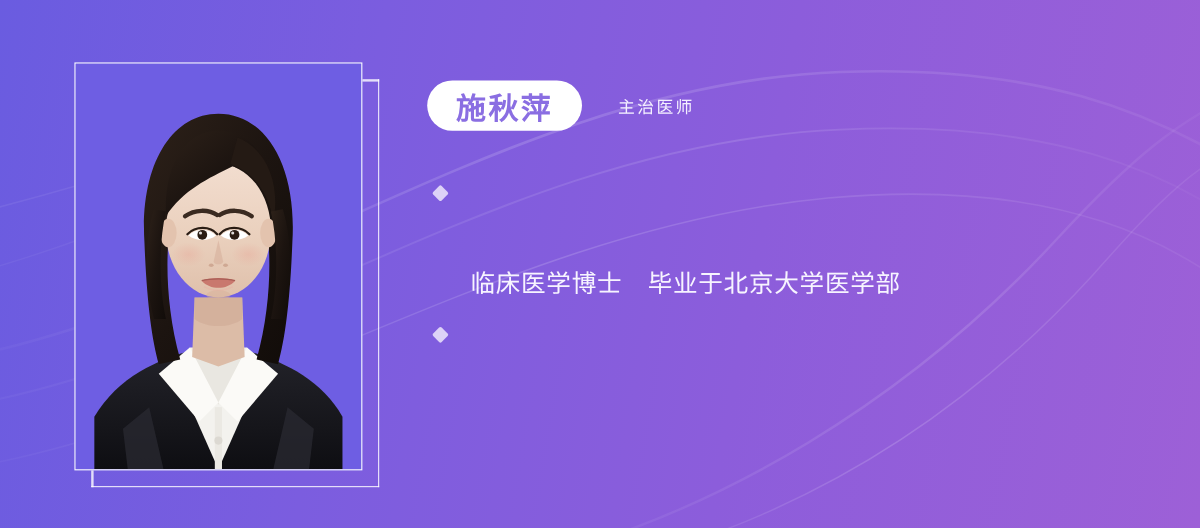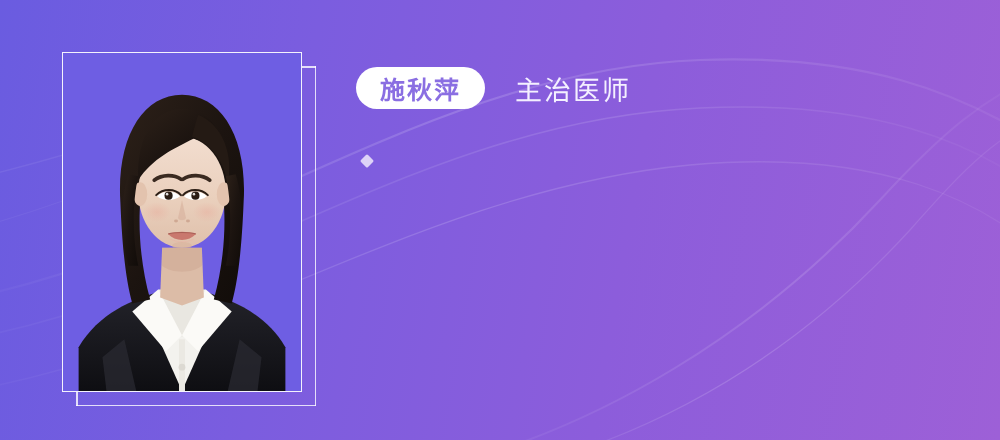--- a/index.html
+++ b/index.html
@@ -120,21 +120,21 @@
     background: #ffffff;
     color: #8a6ee2;
     font-size: 25px;
     font-weight: bold;
     letter-spacing: 2px;
     box-sizing: border-box;
   }
   .title-text {
     margin-left: 30px;
     color: #f4f0ff;
-    font-size: 27px;
+    font-size: 14px;
     letter-spacing: 2px;
   }
 
   ul.bullets {
     list-style: none;
     margin: 0;
     padding: 0;
   }
   ul.bullets > li {
     position: relative;
@@ -284,19 +284,23 @@
   <div class="info">
 
     <div class="name-row">
       <span class="name-badge">施秋萍</span>
       <span class="title-text">主治医师</span>
     </div>
 
     <ul class="bullets">
       <li>
         <span class="diamond"></span>
+        <span>临床医学博士　毕业于北京大学医学部</span>
+      </li>
+      <li>
+        <span class="diamond"></span>
         
       </li>
 
     </ul>
 
   </div>
 </div>
 
 </body></html>

